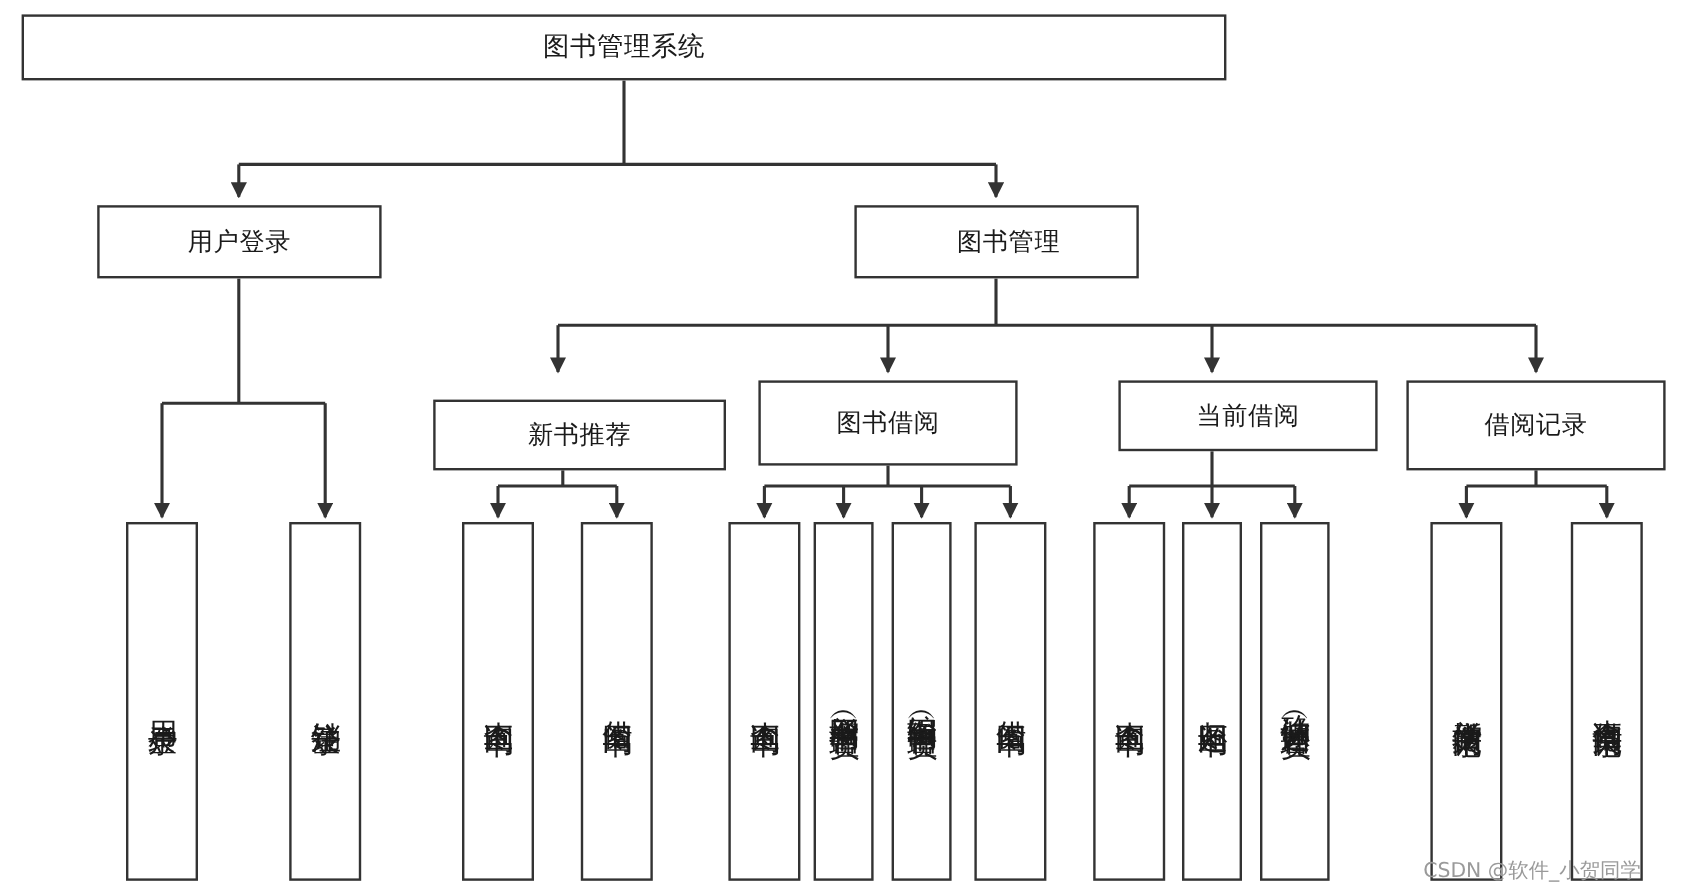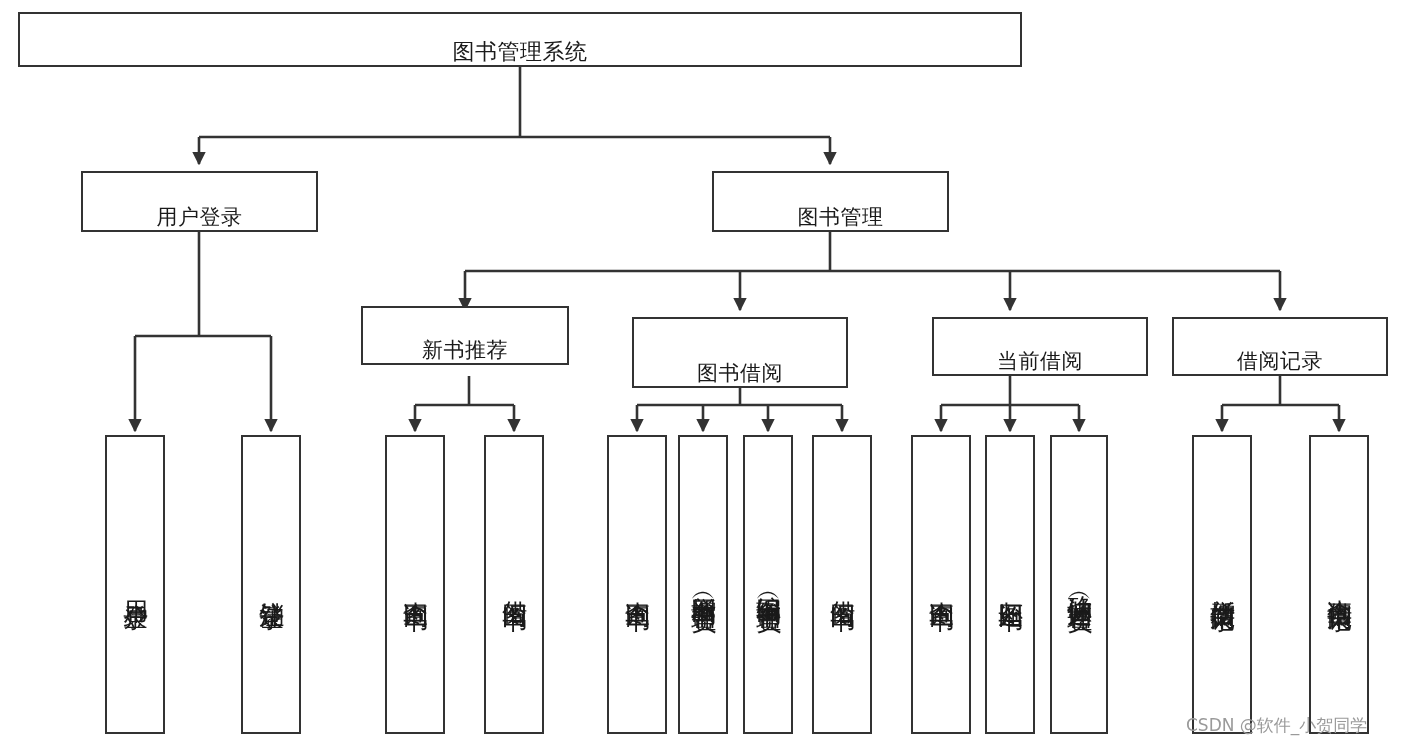--- a/index.html
+++ b/index.html
@@ -22,21 +22,21 @@
     top: 0;
     width: 1405px;
     height: 747px;
   }
   .node {
     position: absolute;
     box-sizing: border-box;
     border: 2.5px solid #333333;
     background: #ffffff;
     display: flex;
-    align-items: flex-end;
+    align-items: center;
     justify-content: center;
     z-index: 3;
   }
   .node .label {
     color: #1a1a1a;
     line-height: 1.18;
     text-align: center;
     letter-spacing: 0.5px;
   }
   
@@ -131,30 +131,30 @@
     <span class="label">图书管理系统</span>
   </div>
 
   <div class="node h" style="left:81px; top:171px; width:237px; height:61px;">
     <span class="label">用户登录</span>
   </div>
   <div class="node h" style="left:712px; top:171px; width:237px; height:61px;padding-left:20px;">
     <span class="label">图书管理</span>
   </div>
 
-  <div class="node h" style="left:361px; top:306px; width:208px; height:59px;">
+  <div class="node h" style="left:361px; top:333px; width:244px; height:59px;">
     <span class="label">新书推荐</span>
   </div>
   <div class="node h" style="left:632px; top:317px; width:216px; height:71px;">
     <span class="label">图书借阅</span>
   </div>
   <div class="node h" style="left:932px; top:317px; width:216px; height:59px;">
     <span class="label">当前借阅</span>
   </div>
-  <div class="node h" style="left:1172px; top:317px; width:216px; height:59px;">
+  <div class="node h" style="left:1172px; top:317px; width:216px; height:75px;">
     <span class="label">借阅记录</span>
   </div>
 
   <div class="node v" style="left:105px; top:435px; width:60px; height:299px;">
     <span class="label">用户登录</span>
   </div>
   <div class="node v" style="left:241px; top:435px; width:60px; height:299px;">
     <span class="label">注销登录</span>
   </div>
 

